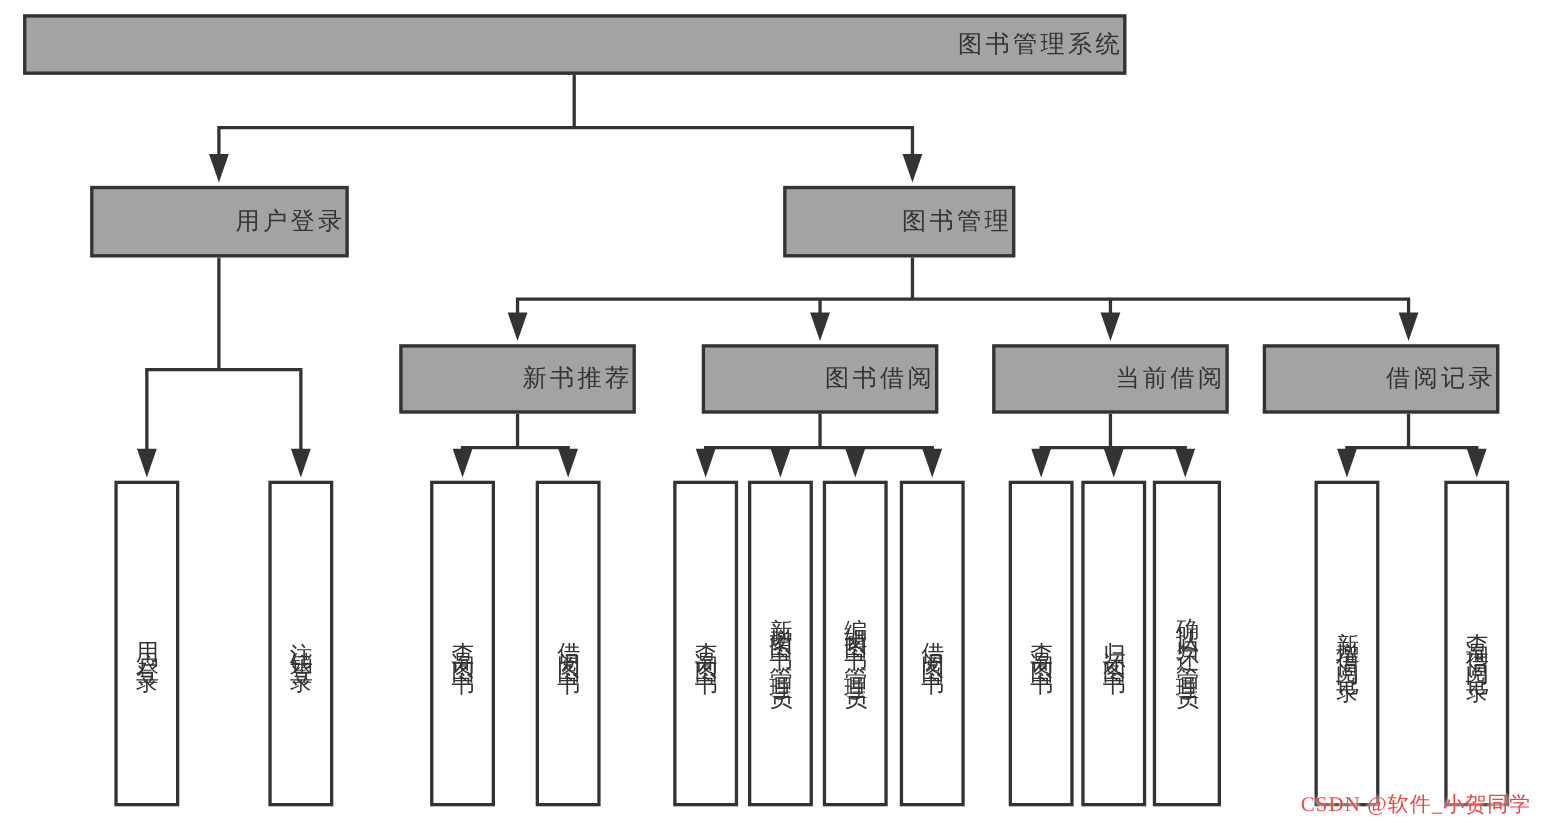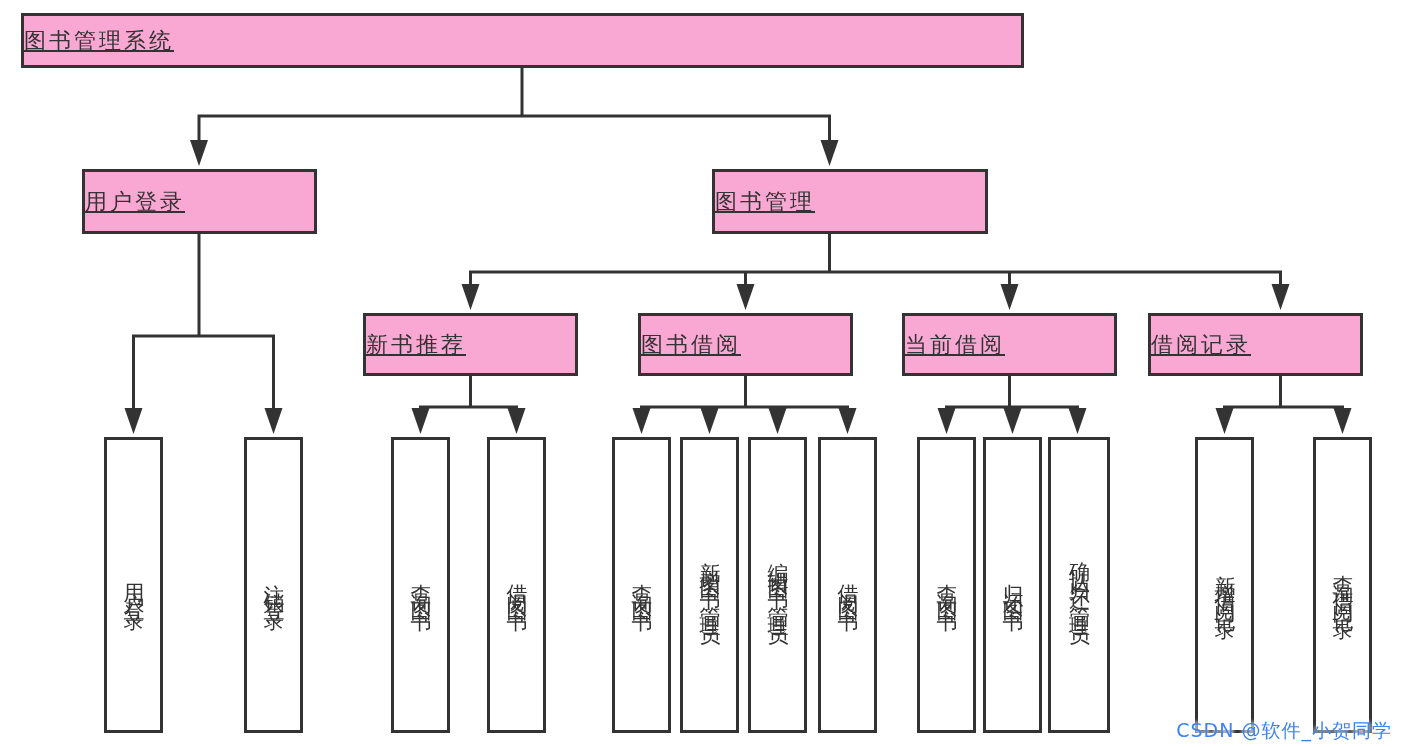--- a/index.html
+++ b/index.html
@@ -27,26 +27,25 @@
     stroke-width: 3;
   }
   #connectors polygon {
     fill: #333333;
     stroke: none;
   }
   .hbox {
     position: absolute;
     box-sizing: border-box;
     border: 3px solid #333333;
-    background: #f9a8d4;
+    background: #a3a3a3;
     display: flex;
     align-items: center;
-    justify-content: flex-start;
+    justify-content: flex-end;
     color: #333333;
-    text-decoration: underline;
   }
   .hbox .htext {
     font-size: 22px;
     letter-spacing: 3px;
     white-space: nowrap;
     line-height: 1;
   }
   .vbox {
     position: absolute;
     box-sizing: border-box;
@@ -67,24 +66,25 @@
     letter-spacing: 9px;
     line-height: 1;
     white-space: nowrap;
   }
   .watermark {
     position: absolute;
     right: 13px;
     bottom: 3px;
     font-size: 19px;
     letter-spacing: 1px;
-    color: #3b82f6;
+    color: #ef4444;
     text-shadow: 0 0 4px #ffffff, 0 0 4px #ffffff;
     white-space: nowrap;
     z-index: 5;
+    font-family: Liberation Serif, serif;
   }
 </style>
 </head>
 <body>
 
 <div id="canvas">
 
   <svg id="connectors" width="1405" height="747" viewBox="0 0 1405 747">
     <g>
       <path d="M522 68 V116"></path>
@@ -140,21 +140,21 @@
     </g>
   </svg>
 
   <div class="hbox" style="left:21px; top:13px; width:1003px; height:55px;">
     <span class="htext">图书管理系统</span>
   </div>
 
   <div class="hbox" style="left:82px; top:169px; width:235px; height:65px;">
     <span class="htext">用户登录</span>
   </div>
-  <div class="hbox" style="left:712px; top:169px; width:276px; height:65px;">
+  <div class="hbox" style="left:712px; top:169px; width:211px; height:65px;">
     <span class="htext">图书管理</span>
   </div>
 
   <div class="hbox" style="left:638px; top:313px; width:215px; height:63px;">
     <span class="htext">图书借阅</span>
   </div>
   <div class="hbox" style="left:363px; top:313px; width:215px; height:63px;">
     <span class="htext">新书推荐</span>
   </div>
   <div class="hbox" style="left:902px; top:313px; width:215px; height:63px;">

